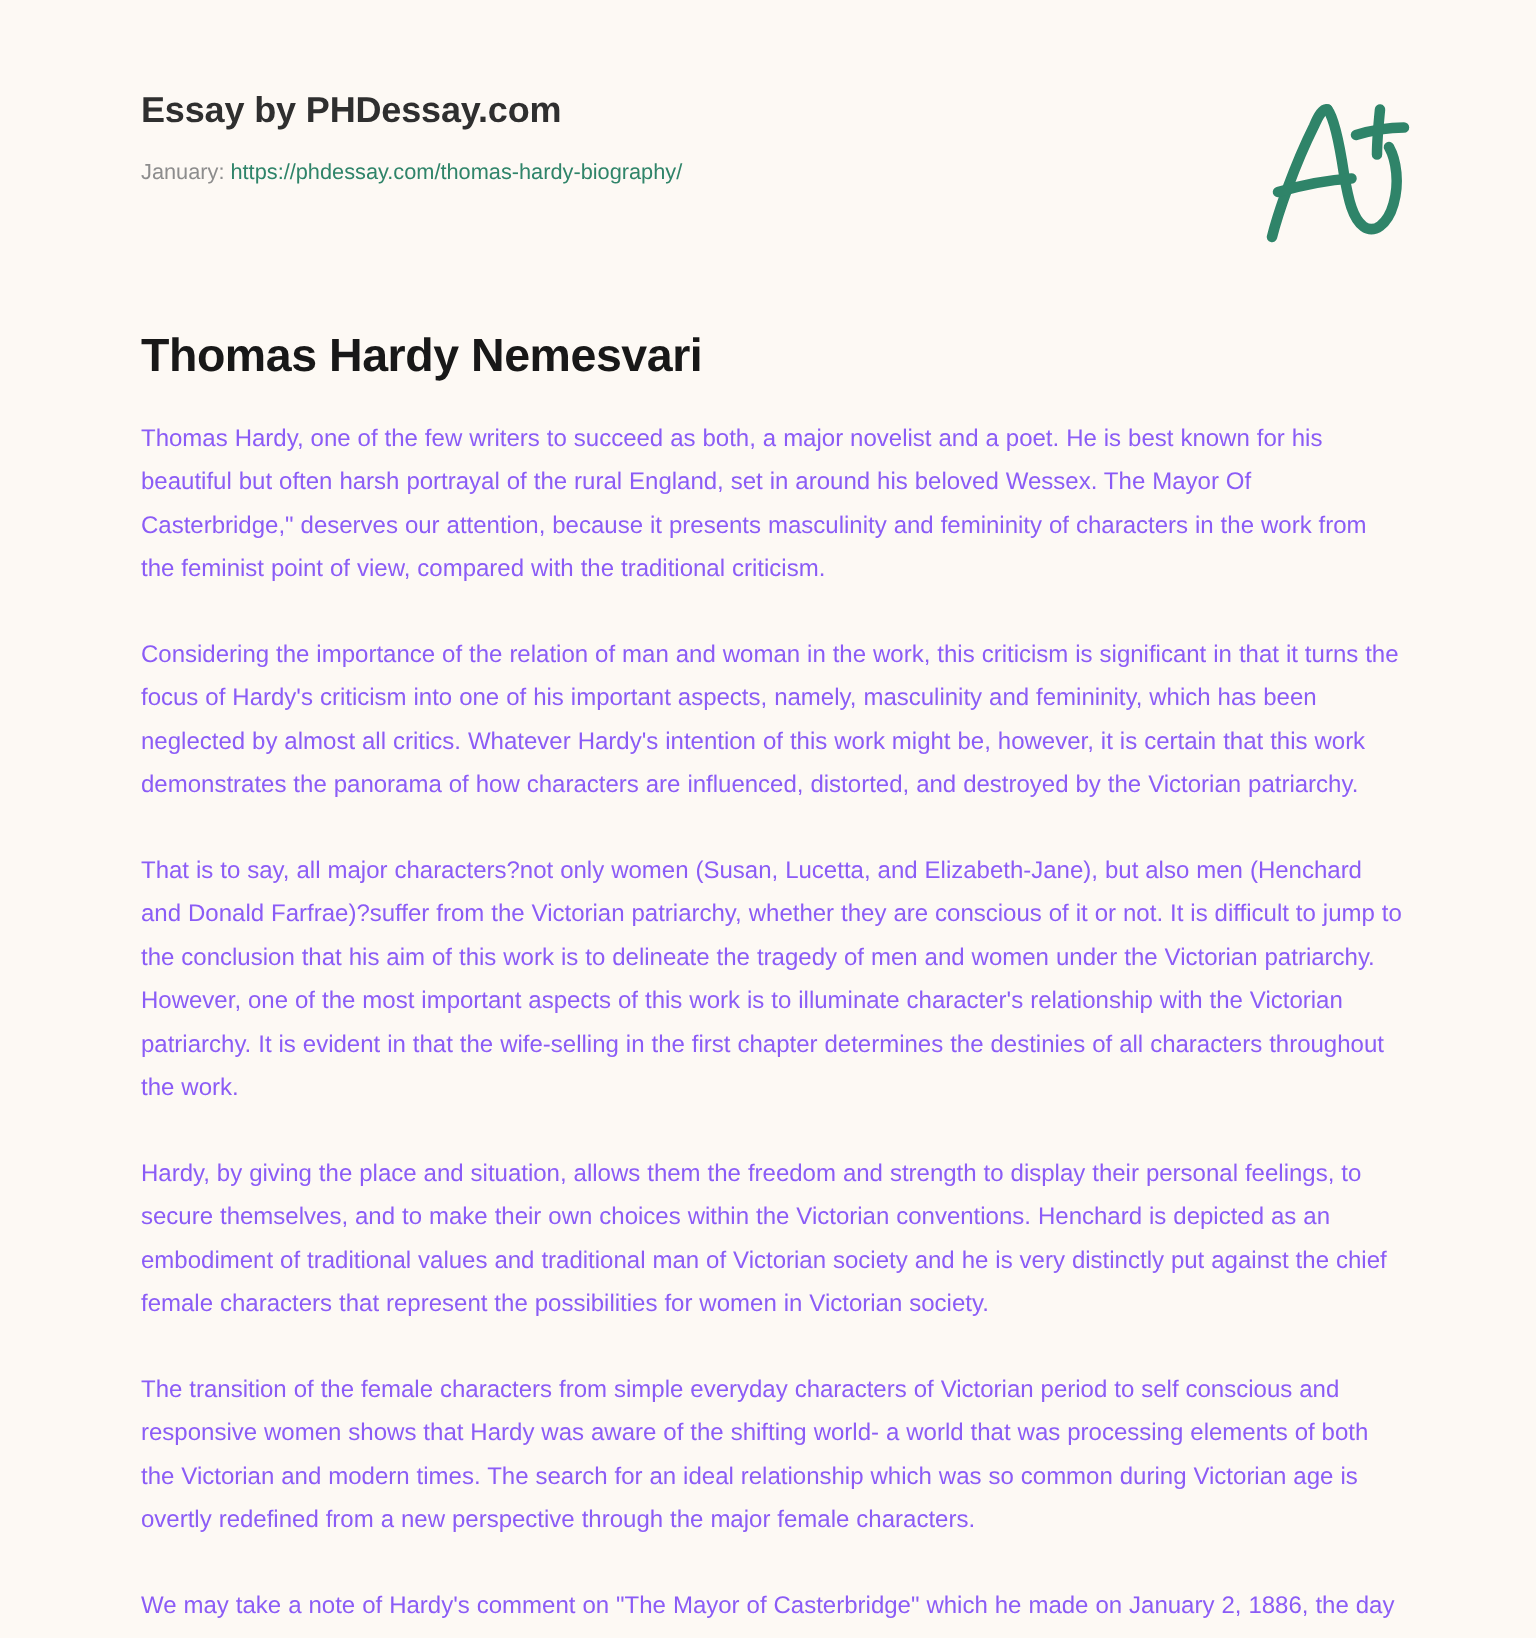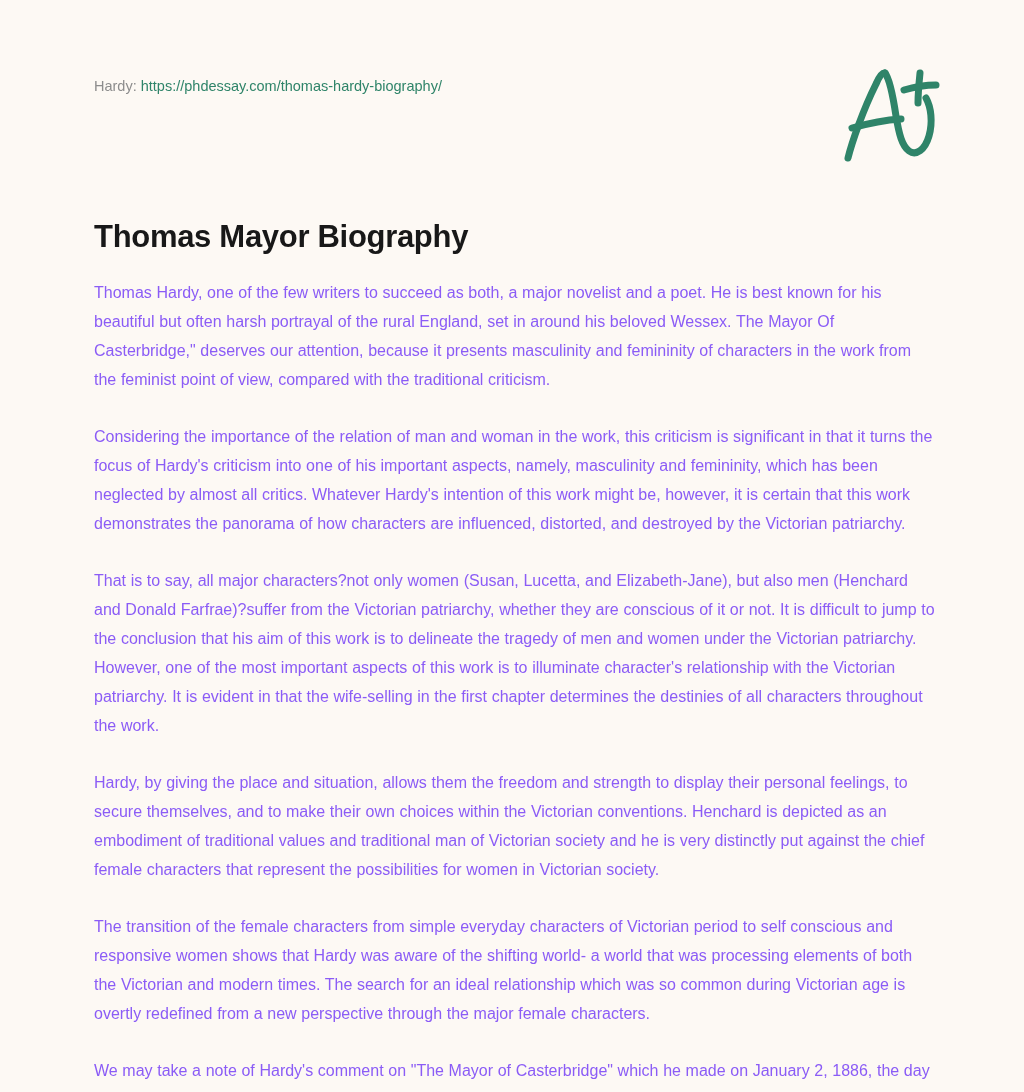--- a/index.html
+++ b/index.html
@@ -103,42 +103,43 @@
   .content p:last-child {
     margin-bottom: 0;
   }
 </style>
 </head>
 <body>
 
 <div class="page">
 
   <div class="header">
+    <div class="brand-line">Essay by PHDessay.com</div>
     <div class="source-line">
-      <span class="source-label">Hardy:</span>
+      <span class="source-label">January:</span>
       <a class="source-url" href="#">https://phdessay.com/thomas-hardy-biography/</a>
     </div>
   </div>
 
   <div class="logo">
     <svg viewBox="0 0 110 105" xmlns="http://www.w3.org/2000/svg" fill="none" stroke="#2f8469" stroke-linecap="round" stroke-linejoin="round">
 
       <path d="M12 96 C16 80 27 48 40 22 C43 15 46 10 49 11" stroke-width="7"></path>
 
       <path d="M49 11 C53 16 57 34 60 54 C63 72 66 84 73 89 C80 94 89 88 93 74 C97 60 95 45 90 36" stroke-width="7"></path>
 
       <path d="M16 66 C30 62 49 58 65 57" stroke-width="7"></path>
 
       <path d="M68 28 C78 25 90 23 100 23" stroke-width="7"></path>
 
       <path d="M84 11 C83 21 82 31 82 41" stroke-width="7"></path>
     </svg>
   </div>
 
-  <h1 class="doc-title">Thomas Mayor Biography</h1>
+  <h1 class="doc-title">Thomas Hardy Nemesvari</h1>
 
   <div class="content">
     <p>Thomas Hardy, one of the few writers to succeed as both, a major novelist and a poet. He is best known for his beautiful but often harsh portrayal of the rural England, set in around his beloved Wessex. The Mayor Of Casterbridge," deserves our attention, because it presents masculinity and femininity of characters in the work from the feminist point of view, compared with the traditional criticism.</p>
     <p>Considering the importance of the relation of man and woman in the work, this criticism is significant in that it turns the focus of Hardy's criticism into one of his important aspects, namely, masculinity and femininity, which has been neglected by almost all critics. Whatever Hardy's intention of this work might be, however, it is certain that this work demonstrates the panorama of how characters are influenced, distorted, and destroyed by the Victorian patriarchy.</p>
     <p>That is to say, all major characters?not only women (Susan, Lucetta, and Elizabeth-Jane), but also men (Henchard and Donald Farfrae)?suffer from the Victorian patriarchy, whether they are conscious of it or not. It is difficult to jump to the conclusion that his aim of this work is to delineate the tragedy of men and women under the Victorian patriarchy. However, one of the most important aspects of this work is to illuminate character's relationship with the Victorian patriarchy. It is evident in that the wife-selling in the first chapter determines the destinies of all characters throughout the work.</p>
     <p>Hardy, by giving the place and situation, allows them the freedom and strength to display their personal feelings, to secure themselves, and to make their own choices within the Victorian conventions. Henchard is depicted as an embodiment of traditional values and traditional man of Victorian society and he is very distinctly put against the chief female characters that represent the possibilities for women in Victorian society.</p>
     <p>The transition of the female characters from simple everyday characters of Victorian period to self conscious and responsive women shows that Hardy was aware of the shifting world- a world that was processing elements of both the Victorian and modern times. The search for an ideal relationship which was so common during Victorian age is overtly redefined from a new perspective through the major female characters.</p>
     <p>We may take a note of Hardy's comment on "The Mayor of Casterbridge" which he made on January 2, 1886, the day when the novel began in the 'Graphic newspaper', and 'Harper's Weekly': "..after all it is not the improbabilities of the incidents but the improbabilities of the characters that matter".(Nemesvari 60)</p>
 
   </div>

